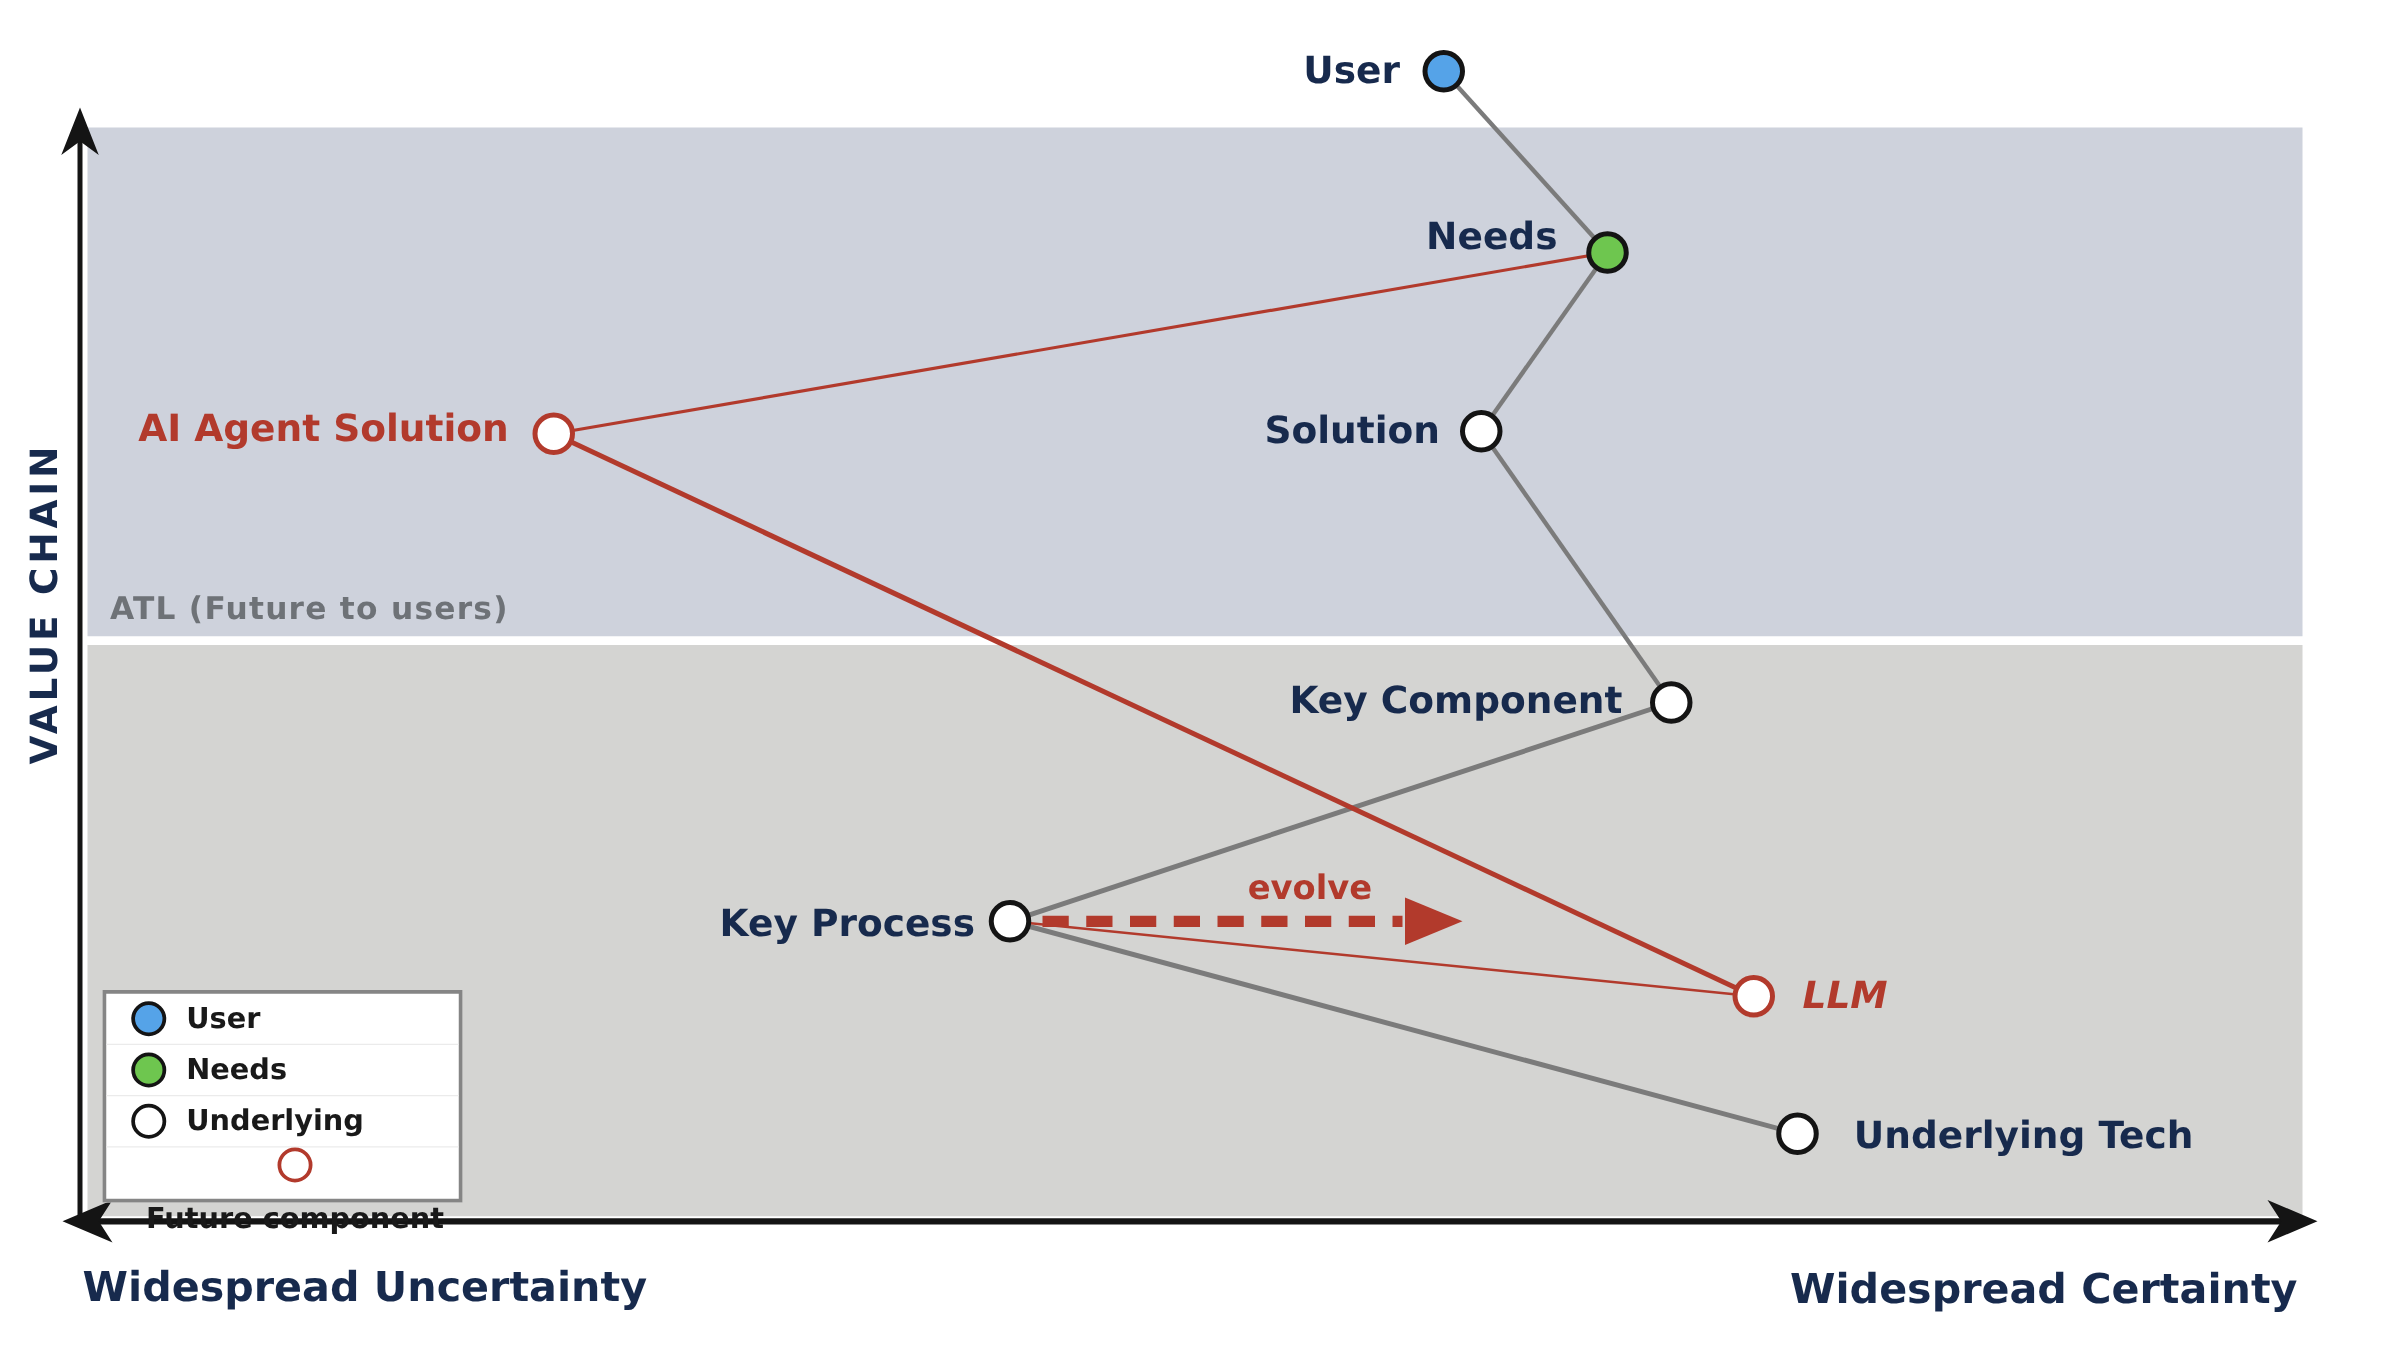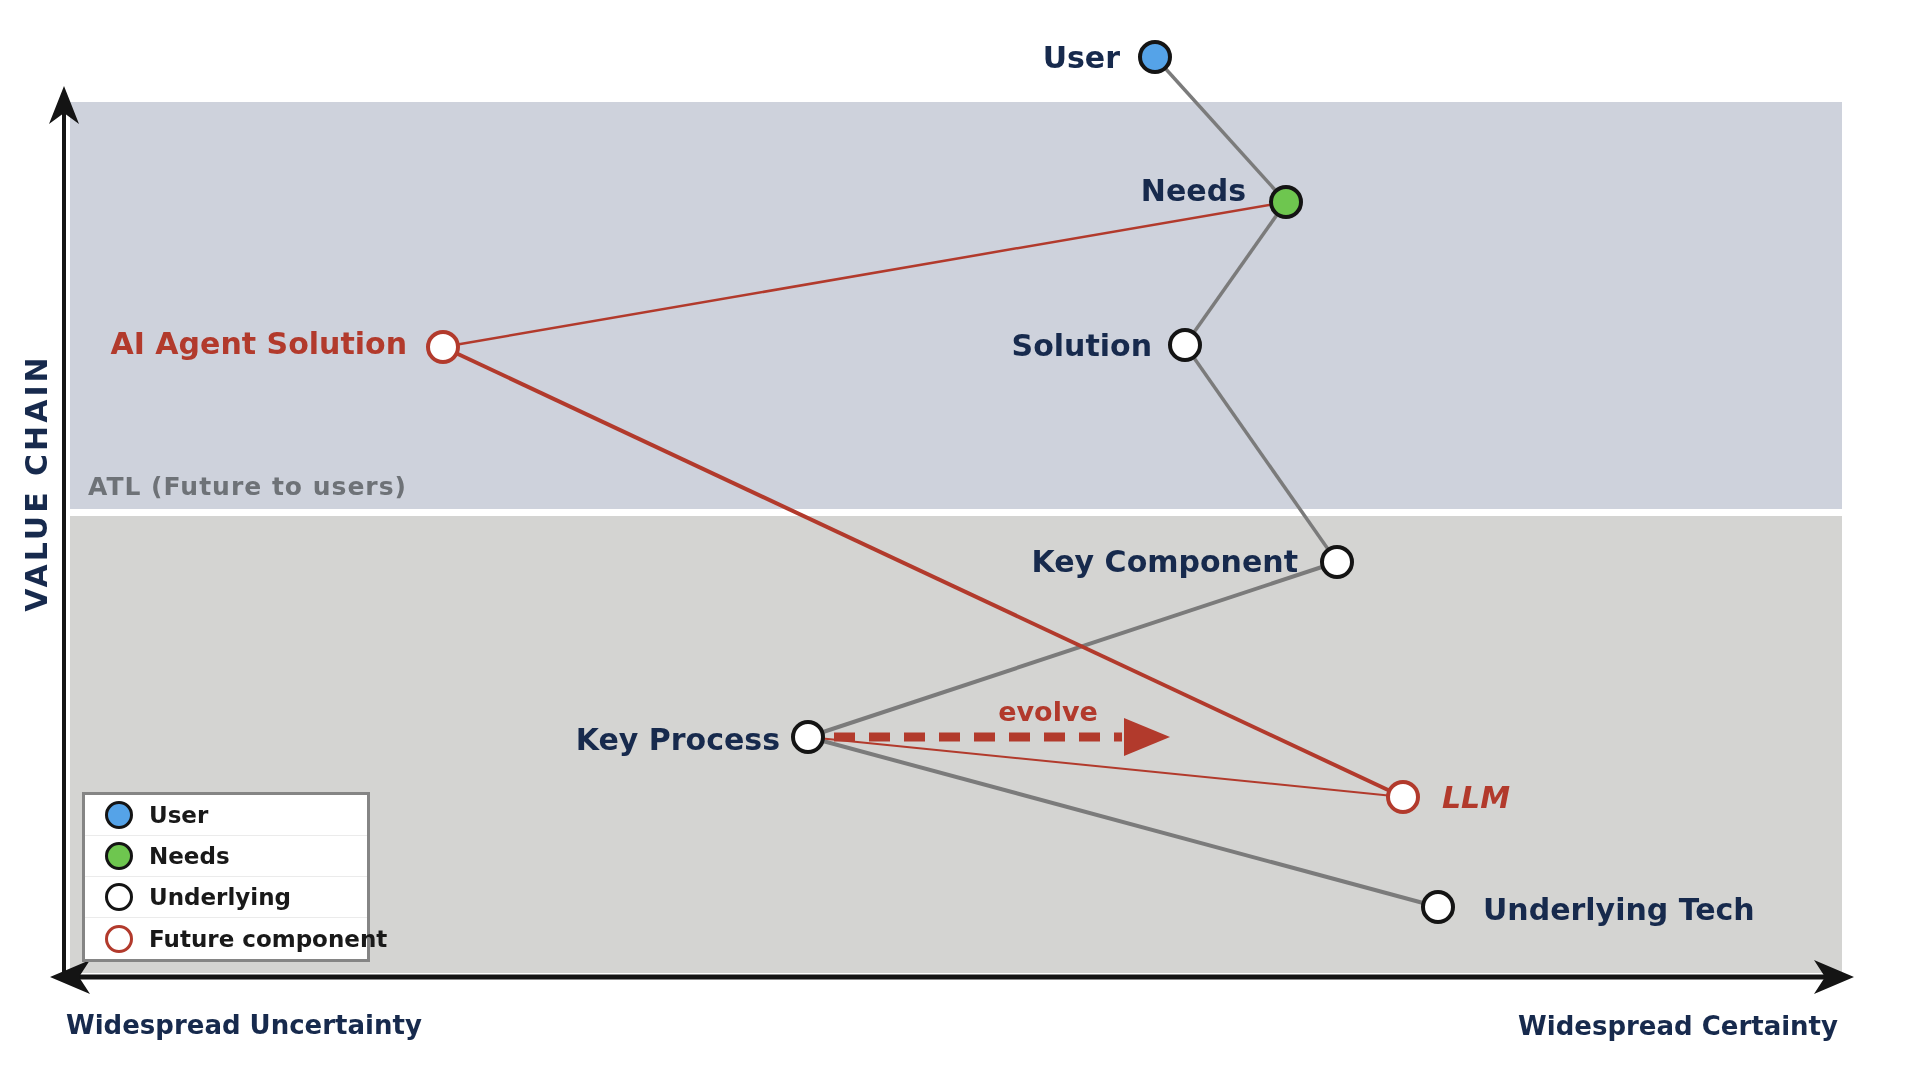--- a/index.html
+++ b/index.html
@@ -30,37 +30,37 @@
   }
   .anchor-right{transform:translate(-100%,-50%);}
   .anchor-left{transform:translate(0,-50%);text-align:right;}
   .nlabel-red{color:#b23a2c;}
   .nlabel-italic{font-style:italic;}
   .evolve-label{
     position:absolute;left:1048px;top:711px;transform:translate(-50%,-50%);
     color:#b23a2c;font-size:27px;font-weight:bold;white-space:nowrap;
   }
   .axis-label{
-    position:absolute;font-size:26px;font-weight:bold;color:#172a4d;white-space:nowrap;
+    position:absolute;font-size:33px;font-weight:bold;color:#172a4d;white-space:nowrap;
   }
   .axis-label-left{left:66px;top:1010px;}
   .axis-label-right{left:1838px;top:1011px;transform:translate(-100%,0);}
   .axis-label-y{
     left:36px;top:483px;transform:translate(-50%,-50%) rotate(-90deg);
     letter-spacing:3px;font-size:30px;
   }
   .legend{
     position:absolute;left:82px;top:792px;width:282px;height:164px;
     background:#ffffff;border:3px solid #858585;
   }
   .legend-row{
     display:flex;align-items:center;height:41px;padding-left:20px;gap:16px;
     border-bottom:1px solid #ebebeb;box-sizing:border-box;
   }
-  .legend-row:last-child{border-bottom:none;}
+  .legend-row:last-child{border-bottom:none;flex-direction:column;}
   .legend-dot{
     width:22px;height:22px;border-radius:50%;border:3px solid #141414;
     background:#ffffff;box-sizing:content-box;flex:0 0 auto;
   }
   .legend-dot-blue{background:#55a3e8;}
   .legend-dot-green{background:#6ec64f;}
   .legend-dot-future{border-color:#b23a2c;}
   .legend-text{font-size:23px;font-weight:bold;color:#191919;white-space:nowrap;}
 </style>
 </head>

